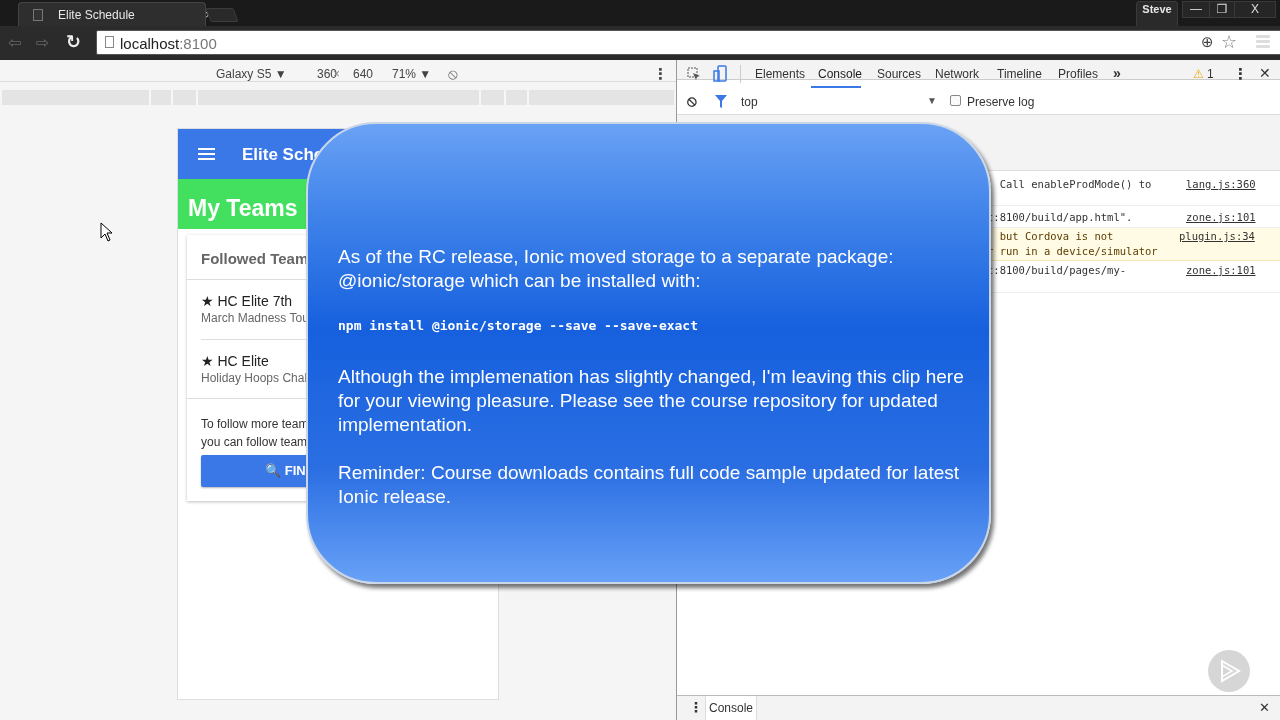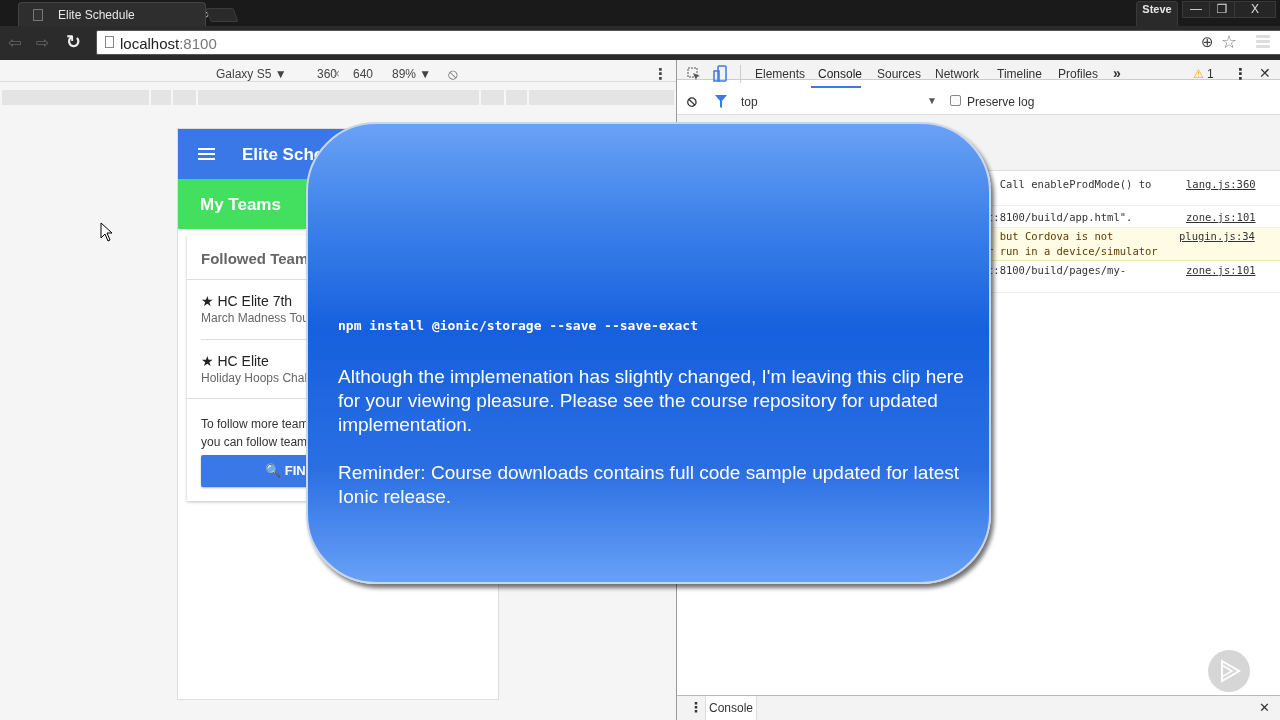--- a/index.html
+++ b/index.html
@@ -35,21 +35,21 @@
   .device-bar span { position: absolute; top: 7px; }
   .ruler { position: absolute; left: 2px; top: 30px; width: 672px; height: 15px; background: #e4e4e4; }
   .ruler .sep { position: absolute; top: 0; width: 2px; height: 15px; background: #f7f7f7; }
 
   .phone { position: absolute; left: 177px; top: 68px; width: 322px; height: 572px; background: #fff; border: 1px solid #ddd; }
   .app-header { position: absolute; left: 0; top: 0; width: 320px; height: 50px; background: #3b78e7; }
   .hamburger { position: absolute; left: 20px; top: 19px; width: 17px; }
   .hamburger span { display: block; height: 2px; background: #fff; margin-bottom: 3px; }
   .app-title { position: absolute; left: 64px; top: 16px; color: #fff; font-size: 17px; font-weight: bold; }
   .segment { position: absolute; left: 0; top: 50px; width: 320px; height: 50px; background: #43e05f; }
-  .segment-label { position: absolute; left: 22px; top: 16px; color: #fff; font-size: 17px; font-weight: bold; }
+  .segment-label { position: absolute; left: 10px; top: 16px; color: #fff; font-size: 23px; font-weight: bold; }
   .card { position: absolute; left: 9px; top: 106px; width: 302px; height: 266px; background: #fff; box-shadow: 0 1px 3px rgba(0,0,0,0.25); }
   .card-header { position: absolute; left: 0; top: 0; width: 100%; height: 45px; border-bottom: 1px solid #ddd; }
   .card-header-label { position: absolute; left: 14px; top: 15px; font-size: 15px; font-weight: bold; color: #666; }
   .team-item { position: absolute; left: 14px; width: 280px; }
   .team-name { font-size: 14px; color: #222; }
   .team-sub { font-size: 12px; color: #666; margin-top: 2px; }
   .team-divider { position: absolute; left: 14px; width: 288px; height: 1px; background: #ddd; }
   .card-note { position: absolute; left: 14px; top: 180px; font-size: 12px; color: #333; line-height: 18px; width: 280px; }
   .find-btn { position: absolute; left: 14px; top: 220px; width: 280px; height: 32px; background: #3b78e7; border-radius: 2px; box-shadow: 0 1px 2px rgba(0,0,0,0.3); }
   .find-label { position: absolute; left: 64px; top: 8px; color: #fff; font-weight: bold; font-size: 13px; }
@@ -112,21 +112,21 @@
       <span></span>
     </div>
 </div>
 
 <div class="viewport">
   <div class="device-bar">
     <span style="left:216px;">Galaxy S5 ▼</span>
     <span style="left:302px;margin-left:15px;">360</span>
     <span style="left:333px;color:#888;">×</span>
     <span style="left:353px;">640</span>
-    <span style="left:392px;">89% ▼</span>
+    <span style="left:392px;">71% ▼</span>
     <span style="left:448px;top:5px;font-size:15px;color:#666;">⦸</span>
     <span style="left:653px;top:5px;font-size:15px;font-weight:bold;">⋮</span>
   </div>
   <div class="ruler">
     <div class="sep" style="left:147px;"></div>
     <div class="sep" style="left:169px;"></div>
     <div class="sep" style="left:194px;"></div>
     <div class="sep" style="left:477px;"></div>
     <div class="sep" style="left:502px;"></div>
     <div class="sep" style="left:525px;"></div>
@@ -238,16 +238,17 @@
 </div>
 
 <div class="play-badge">
   <svg width="42" height="42" viewBox="0 0 42 42">
       <path d="M14 11 L31 21 L14 31 Z" fill="none" stroke="#fff" stroke-width="2"></path>
       <path d="M14 15 L24 21 L14 27 Z" fill="none" stroke="#fff" stroke-width="1.5"></path>
     </svg>
 </div>
 
 <div class="note">
+  <div class="note-p" style="top:121px;">As of the RC release, Ionic moved storage to a separate package: @ionic/storage which can be installed with:</div>
   <div class="note-code" style="top:194px;">npm install @ionic/storage --save --save-exact</div>
   <div class="note-p" style="top:337px;">Reminder: Course downloads contains full code sample updated for latest Ionic release.</div>
   <div class="note-p" style="top:241px;">Although the implemenation has slightly changed, I'm leaving this clip here for your viewing pleasure. Please see the course repository for updated implementation.</div>
 </div>
 
 </body></html>

